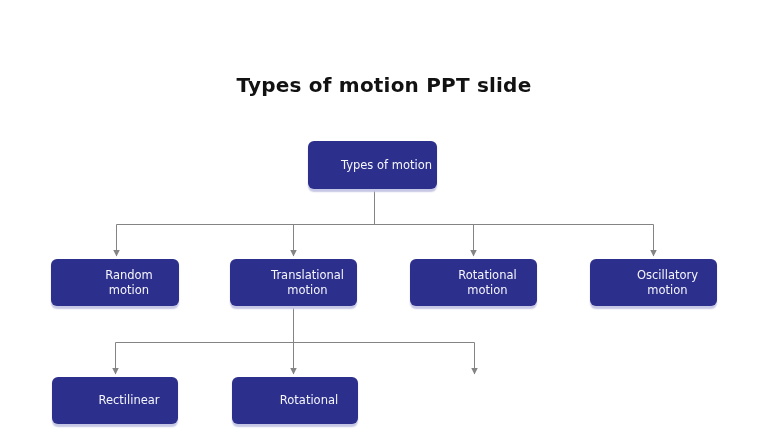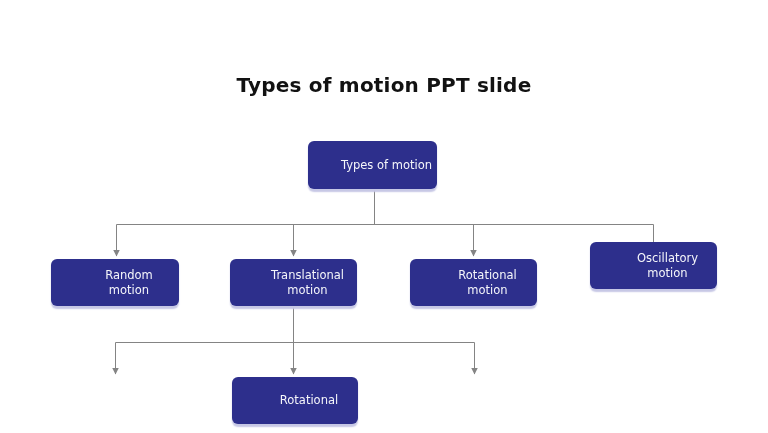--- a/index.html
+++ b/index.html
@@ -28,21 +28,21 @@
     text-align:center;
     font-size:11.5px;line-height:15px;
     box-shadow:0 2.5px 1.5px var(--shadow);
     padding-left:28px;
   }
   .node .label{white-space:pre-line;}
   .n-root        {left:308px;top:101px;width:129px;height:48px;}
   .n-random      {left:51px; top:219px;width:128px;height:47px;justify-content:center;}
   .n-translational{left:230px;top:219px;width:127px;height:47px;align-items:center;}
   .n-rotational  {left:410px;top:219px;width:127px;height:47px;}
-  .n-oscillatory {left:590px;top:202px;width:127px;height:47px;}
+  .n-oscillatory {left:590px;top:219px;width:127px;height:47px;}
   .n-rectilinear {left:52px; top:337px;width:126px;height:47px;}
   .n-curvilinear {left:232px;top:337px;width:126px;height:47px;}
   .n-circular    {left:411px;top:337px;width:126px;height:47px;}
 </style>
 </head>
 <body>
 
 <div class="slide">
 
   <div class="slide-title">Types of motion PPT slide</div>
@@ -83,17 +83,20 @@
   </div>
   <div class="node n-rotational">
     <span class="label">Rotational
 motion</span>
   </div>
   <div class="node n-oscillatory">
     <span class="label">Oscillatory
 motion</span>
   </div>
 
+  <div class="node n-rectilinear">
+    <span class="label">Rectilinear</span>
+  </div>
   <div class="node n-curvilinear">
     <span class="label">Rotational</span>
   </div>
 
 </div>
 
 </body></html>

